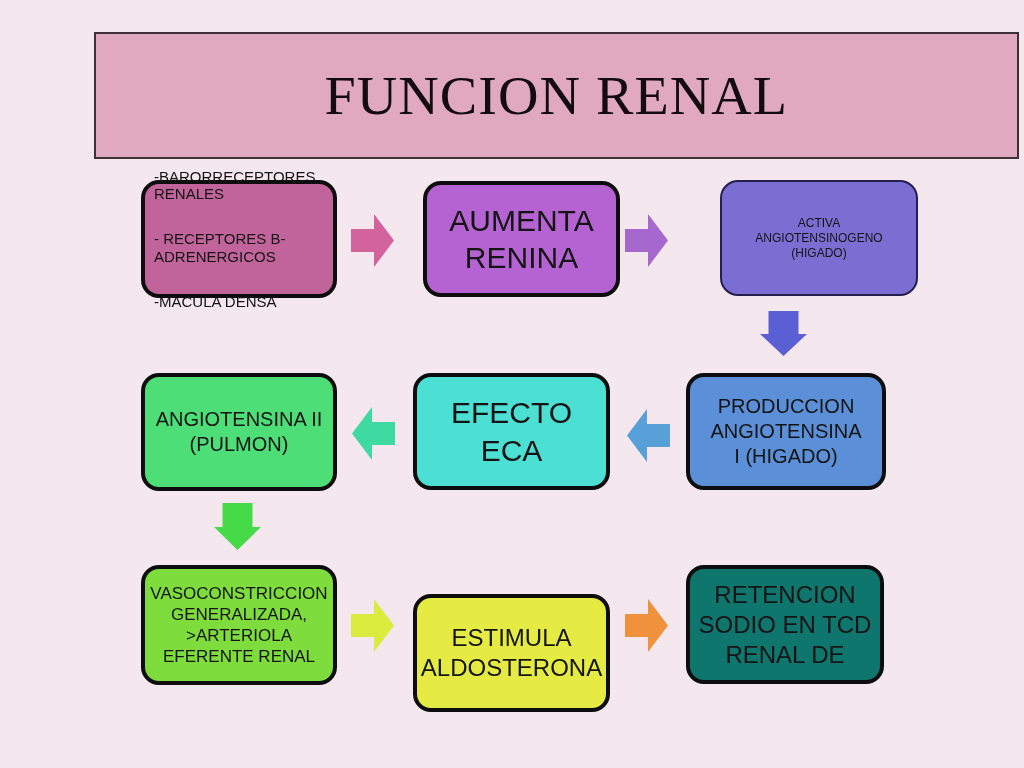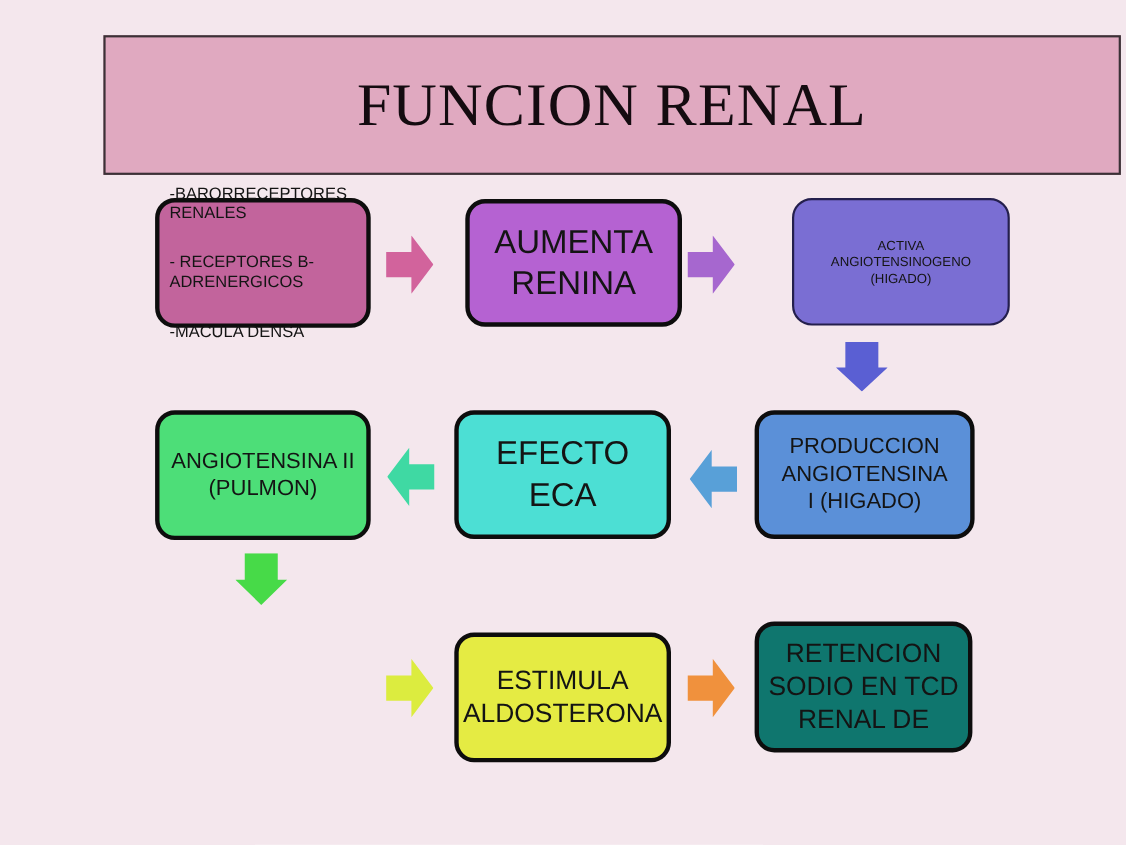--- a/index.html
+++ b/index.html
@@ -36,21 +36,21 @@
   .box-receptores{left:141px;top:180px;width:196px;height:118px;
     align-items:flex-start;text-align:left;padding:4px 6px 4px 9px;font-size:15px;}
   .box-receptores .line{margin:14px 0;line-height:1.15;}
   .box-aumenta-renina{left:413px;top:181px;width:197px;height:116px;font-size:30px;margin-left:10px;}
   .box-activa-angiotensinogeno{left:720px;top:180px;width:198px;height:116px;
     font-size:12px;border-width:2px;border-color:#241f4d;}
   .box-angiotensina-ii{left:141px;top:373px;width:196px;height:118px;font-size:20px;}
   .box-efecto-eca{left:413px;top:373px;width:197px;height:117px;font-size:30px;}
   .box-produccion{left:686px;top:373px;width:200px;height:117px;font-size:20px;}
   .box-vasoconstriccion{left:141px;top:565px;width:196px;height:120px;font-size:17px;}
-  .box-estimula{left:413px;top:575px;width:197px;height:118px;font-size:24px;}
+  .box-estimula{left:413px;top:594px;width:197px;height:118px;font-size:24px;}
   .box-retencion{left:686px;top:565px;width:198px;height:119px;font-size:24px;}
   .arrow{position:absolute;}
   .a1{left:351px;top:214px;}
   .a2{left:625px;top:214px;}
   .a3{left:760px;top:311px;}
   .a4{left:352px;top:407px;}
   .a5{left:627px;top:409px;}
   .a6{left:214px;top:503px;}
   .a7{left:351px;top:599px;}
   .a8{left:625px;top:599px;}
@@ -125,20 +125,26 @@
     <span class="line">ANGIOTENSINA</span>
     <span class="line">I (HIGADO)</span>
   </div>
 
   <div class="arrow a6">
     <svg width="47" height="47" viewBox="0 0 47 47">
       <polygon points="8.5,0 38.5,0 38.5,24 47,24 23.5,47 0,24 8.5,24" fill="#47da48"></polygon>
     </svg>
   </div>
 
+  <div class="box box-vasoconstriccion" style="background: rgb(126, 220, 61);">
+    <span class="line">VASOCONSTRICCION</span>
+    <span class="line">GENERALIZADA,</span>
+    <span class="line">&gt;ARTERIOLA</span>
+    <span class="line">EFERENTE RENAL</span>
+  </div>
 
   <div class="arrow a7">
     <svg width="43" height="53" viewBox="0 0 43 53">
       <polygon points="0,15 23,15 23,0 43,26.5 23,53 23,38 0,38" fill="#dcec3f"></polygon>
     </svg>
   </div>
 
   <div class="box box-estimula" style="background: rgb(229, 235, 67);">
     <span class="line">ESTIMULA</span>
     <span class="line">ALDOSTERONA</span>

